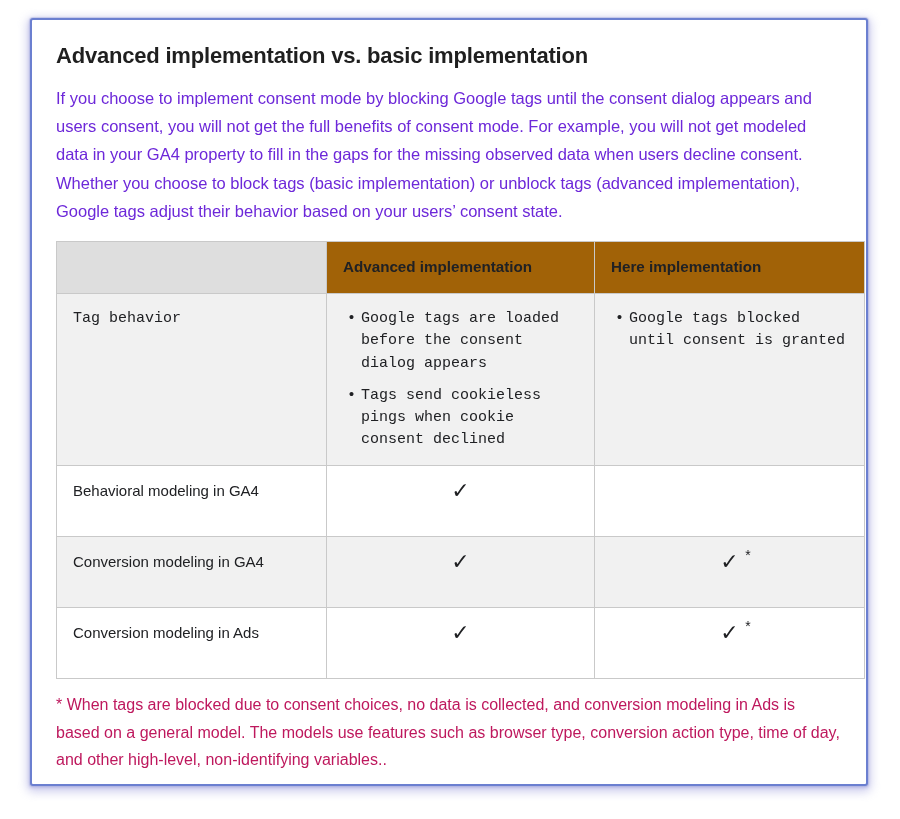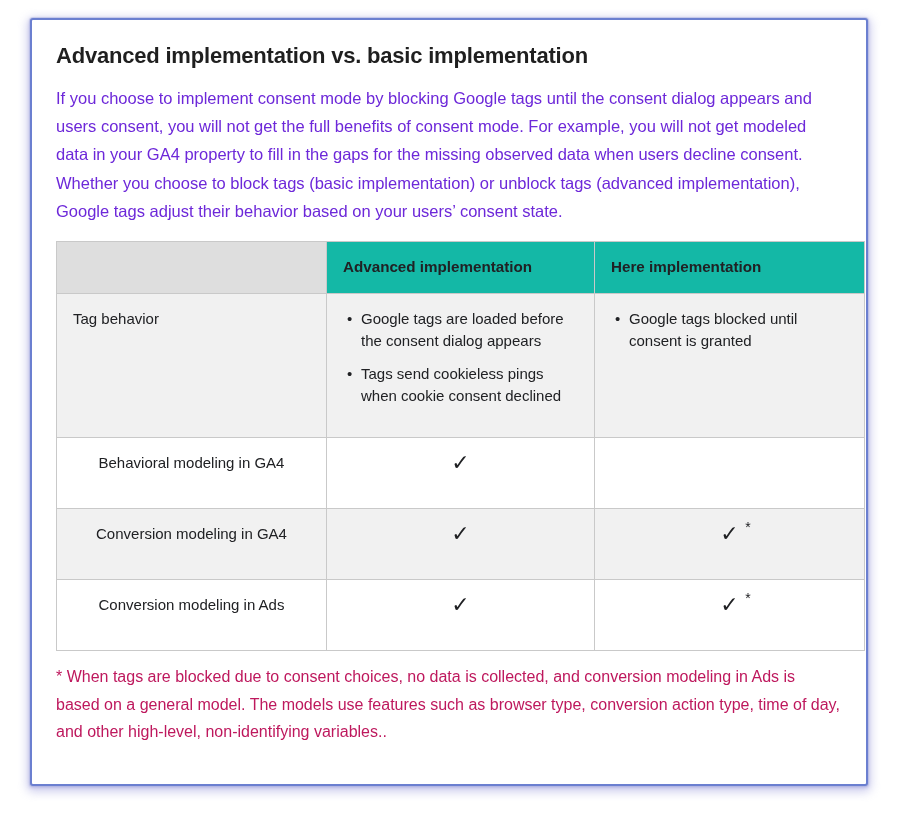--- a/index.html
+++ b/index.html
@@ -76,41 +76,41 @@
   table.compare td {
     border: 1px solid #c9c9c9;
     vertical-align: top;
     padding: 14px 16px;
     font-size: 15px;
     line-height: 1.5;
     color: #202124;
   }
 
   table.compare thead th {
-    background: #14b8a6;
+    background: #a16207;
     font-weight: 700;
     height: 50px;
     box-sizing: border-box;
     vertical-align: middle;
     text-align: left;
     font-size: 15.2px;
   }
   table.compare thead th.blank { background: #dedede; }
 
   table.compare tbody tr.shaded td { background: #f1f1f1; }
   table.compare tbody tr.plain  td { background: #ffffff; }
 
   td.rowlabel {
     font-size: 15px;
     color: #202124;
     padding-top: 14px;
   }
 
-  td.cell-tall { height: 144px; box-sizing: border-box; }
-  td.cell-short { height: 71px; box-sizing: border-box; text-align: center; }
+  td.cell-tall { height: 144px; box-sizing: border-box; font-family: Liberation Mono, monospace; }
+  td.cell-short { height: 71px; box-sizing: border-box; }
 
   ul.bullets {
     margin: 0;
     padding: 0 0 0 18px;
     list-style: none;
   }
   ul.bullets li {
     position: relative;
     margin: 0 0 10px 0;
     line-height: 1.48;

